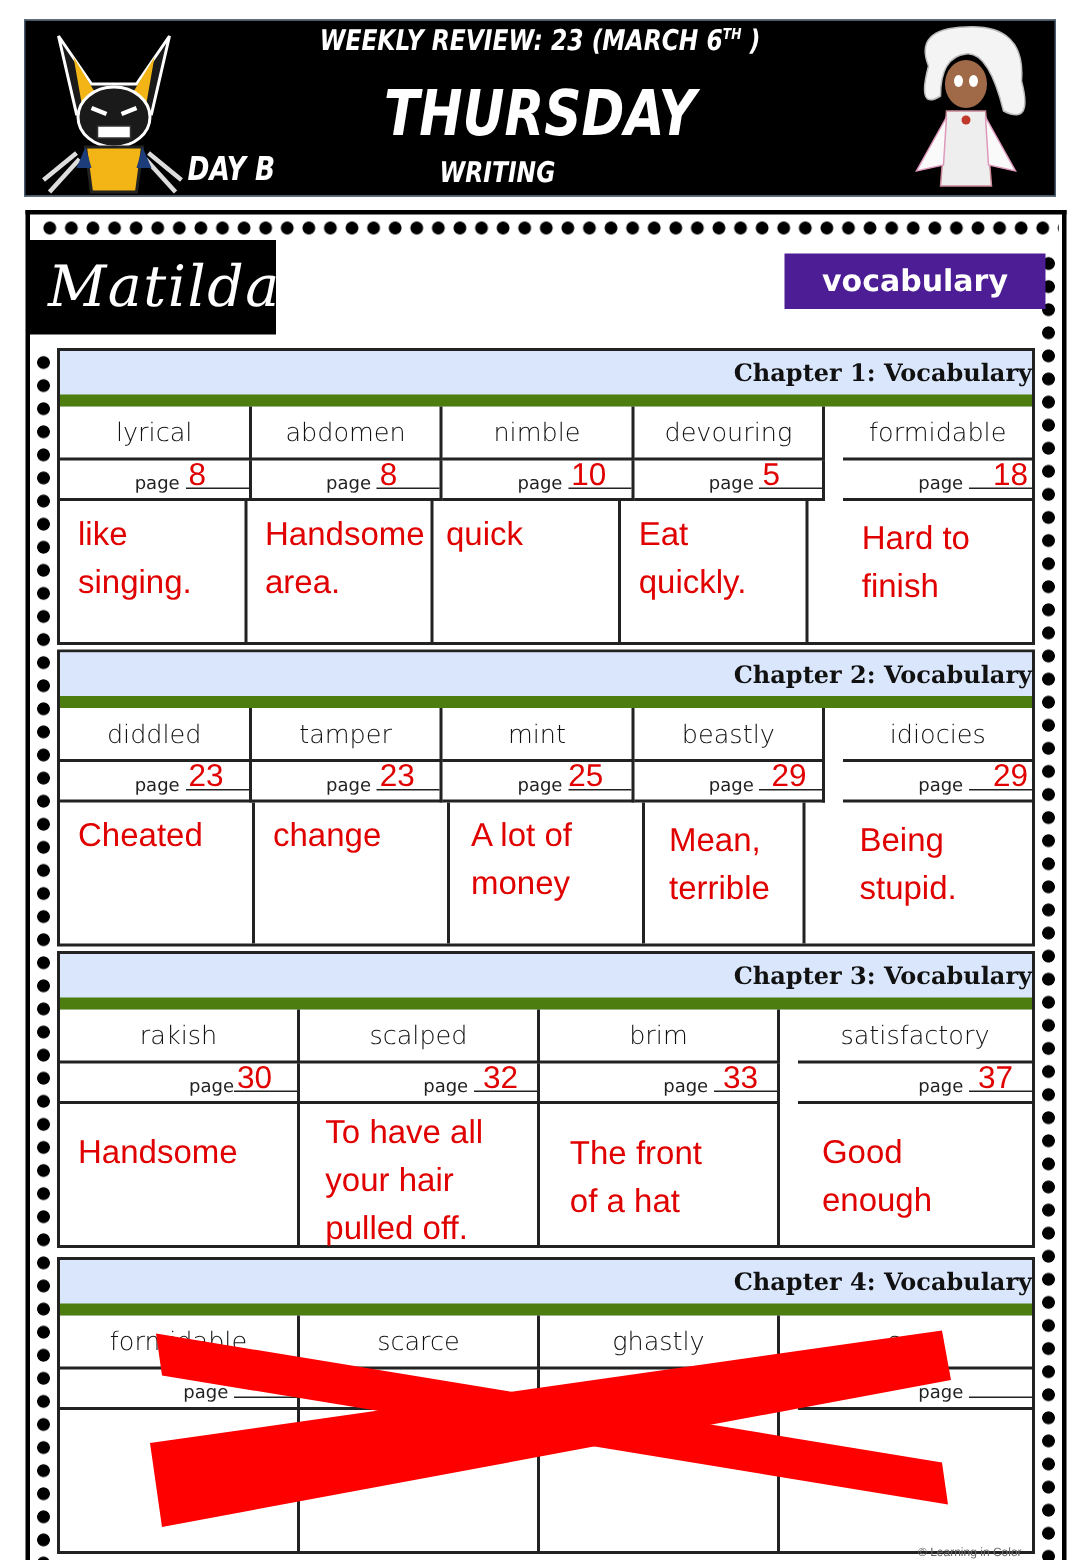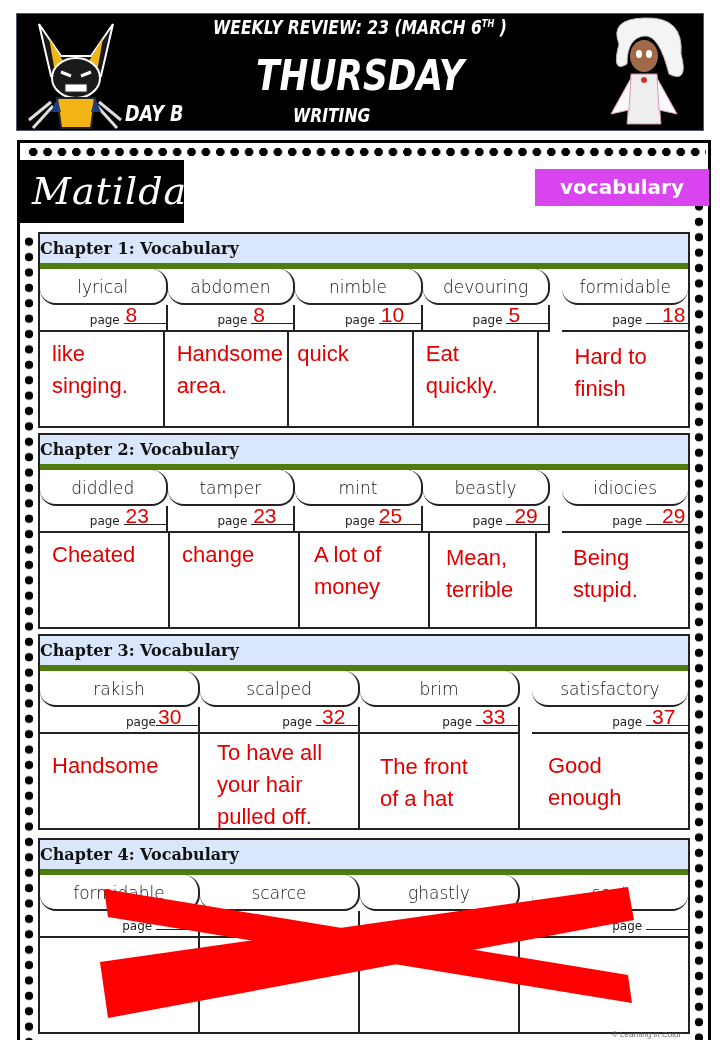--- a/index.html
+++ b/index.html
@@ -32,33 +32,33 @@
   .dots-left { position:absolute; left:24px; top:234px; width:10px; height:806px;
                background-image:radial-gradient(circle, #000 4px, transparent 4.5px);
                background-size:10px 15.4px; background-repeat:repeat-y; }
   .dots-right { position:absolute; left:694px; top:168px; width:10px; height:872px;
                 background-image:radial-gradient(circle, #000 4px, transparent 4.5px);
                 background-size:10px 15.4px; background-repeat:repeat-y; }
 
   .title-box { position:absolute; left:20px; top:160px; width:164px; height:63px; background:#000;
                color:#fff; font-family:"DejaVu Serif", serif; font-style:italic; font-size:38px;
                line-height:63px; padding-left:12px; box-sizing:border-box; letter-spacing:1px; }
-  .tag-box { position:absolute; left:535px; top:169px; width:174px; height:37px; background:#d946ef;
+  .tag-box { position:absolute; left:523px; top:169px; width:174px; height:37px; background:#4c1d95;
              color:#fff; font-family:"DejaVu Sans", sans-serif; font-weight:bold; font-size:20px;
              line-height:37px; text-align:center; }
 
   
   .chapter { position:absolute; left:38px; width:652px; border:2px solid #222; box-sizing:border-box; background:#fff; }
-  .chapter .head { height:29px; background:#d9e6fb; border-bottom:6px solid #4d7c0f; text-align:left;
+  .chapter .head { height:29px; background:#d9e6fb; border-bottom:8px solid #4d7c0f; text-align:right;
                    font-family:"DejaVu Serif", serif; font-weight:bold; font-size:16px; line-height:29px; color:#111; }
   .row { display:flex; }
   .cell { border-right:2px solid #222; box-sizing:border-box; position:relative; }
   .cell:last-child { border-right:none;margin-left:12px; }
   .words .cell { height:36px; border-bottom:2px solid #222; text-align:center; font-size:17px;
-                 line-height:36px; color:#111; font-family:"DejaVu Sans", sans-serif; font-weight:300;border-radius:16px; }
+                 line-height:36px; color:#111; font-family:"DejaVu Sans", sans-serif; font-weight:300; }
   .pages .cell { height:27px; border-bottom:2px solid #222; font-size:12px; color:#222; text-align:right;
                  line-height:30px; font-family:"DejaVu Sans", sans-serif; }
   .pages .cell .blank { display:inline-block; width:42px; border-bottom:1px solid #222; height:14px;
                         vertical-align:baseline; position:relative; }
   .pages .cell .num { position:absolute; left:2px; bottom:-2px; color:#e00000; font-size:21px;
                       line-height:21px; font-family:"Liberation Sans", sans-serif; }
   .defs .cell { height:94px; color:#e00000; font-size:22px; line-height:32px; padding:6px 0 0 12px;
                 font-family:"Liberation Sans", sans-serif; white-space:pre-line; }
 
   .ch1 { top:232px; }

